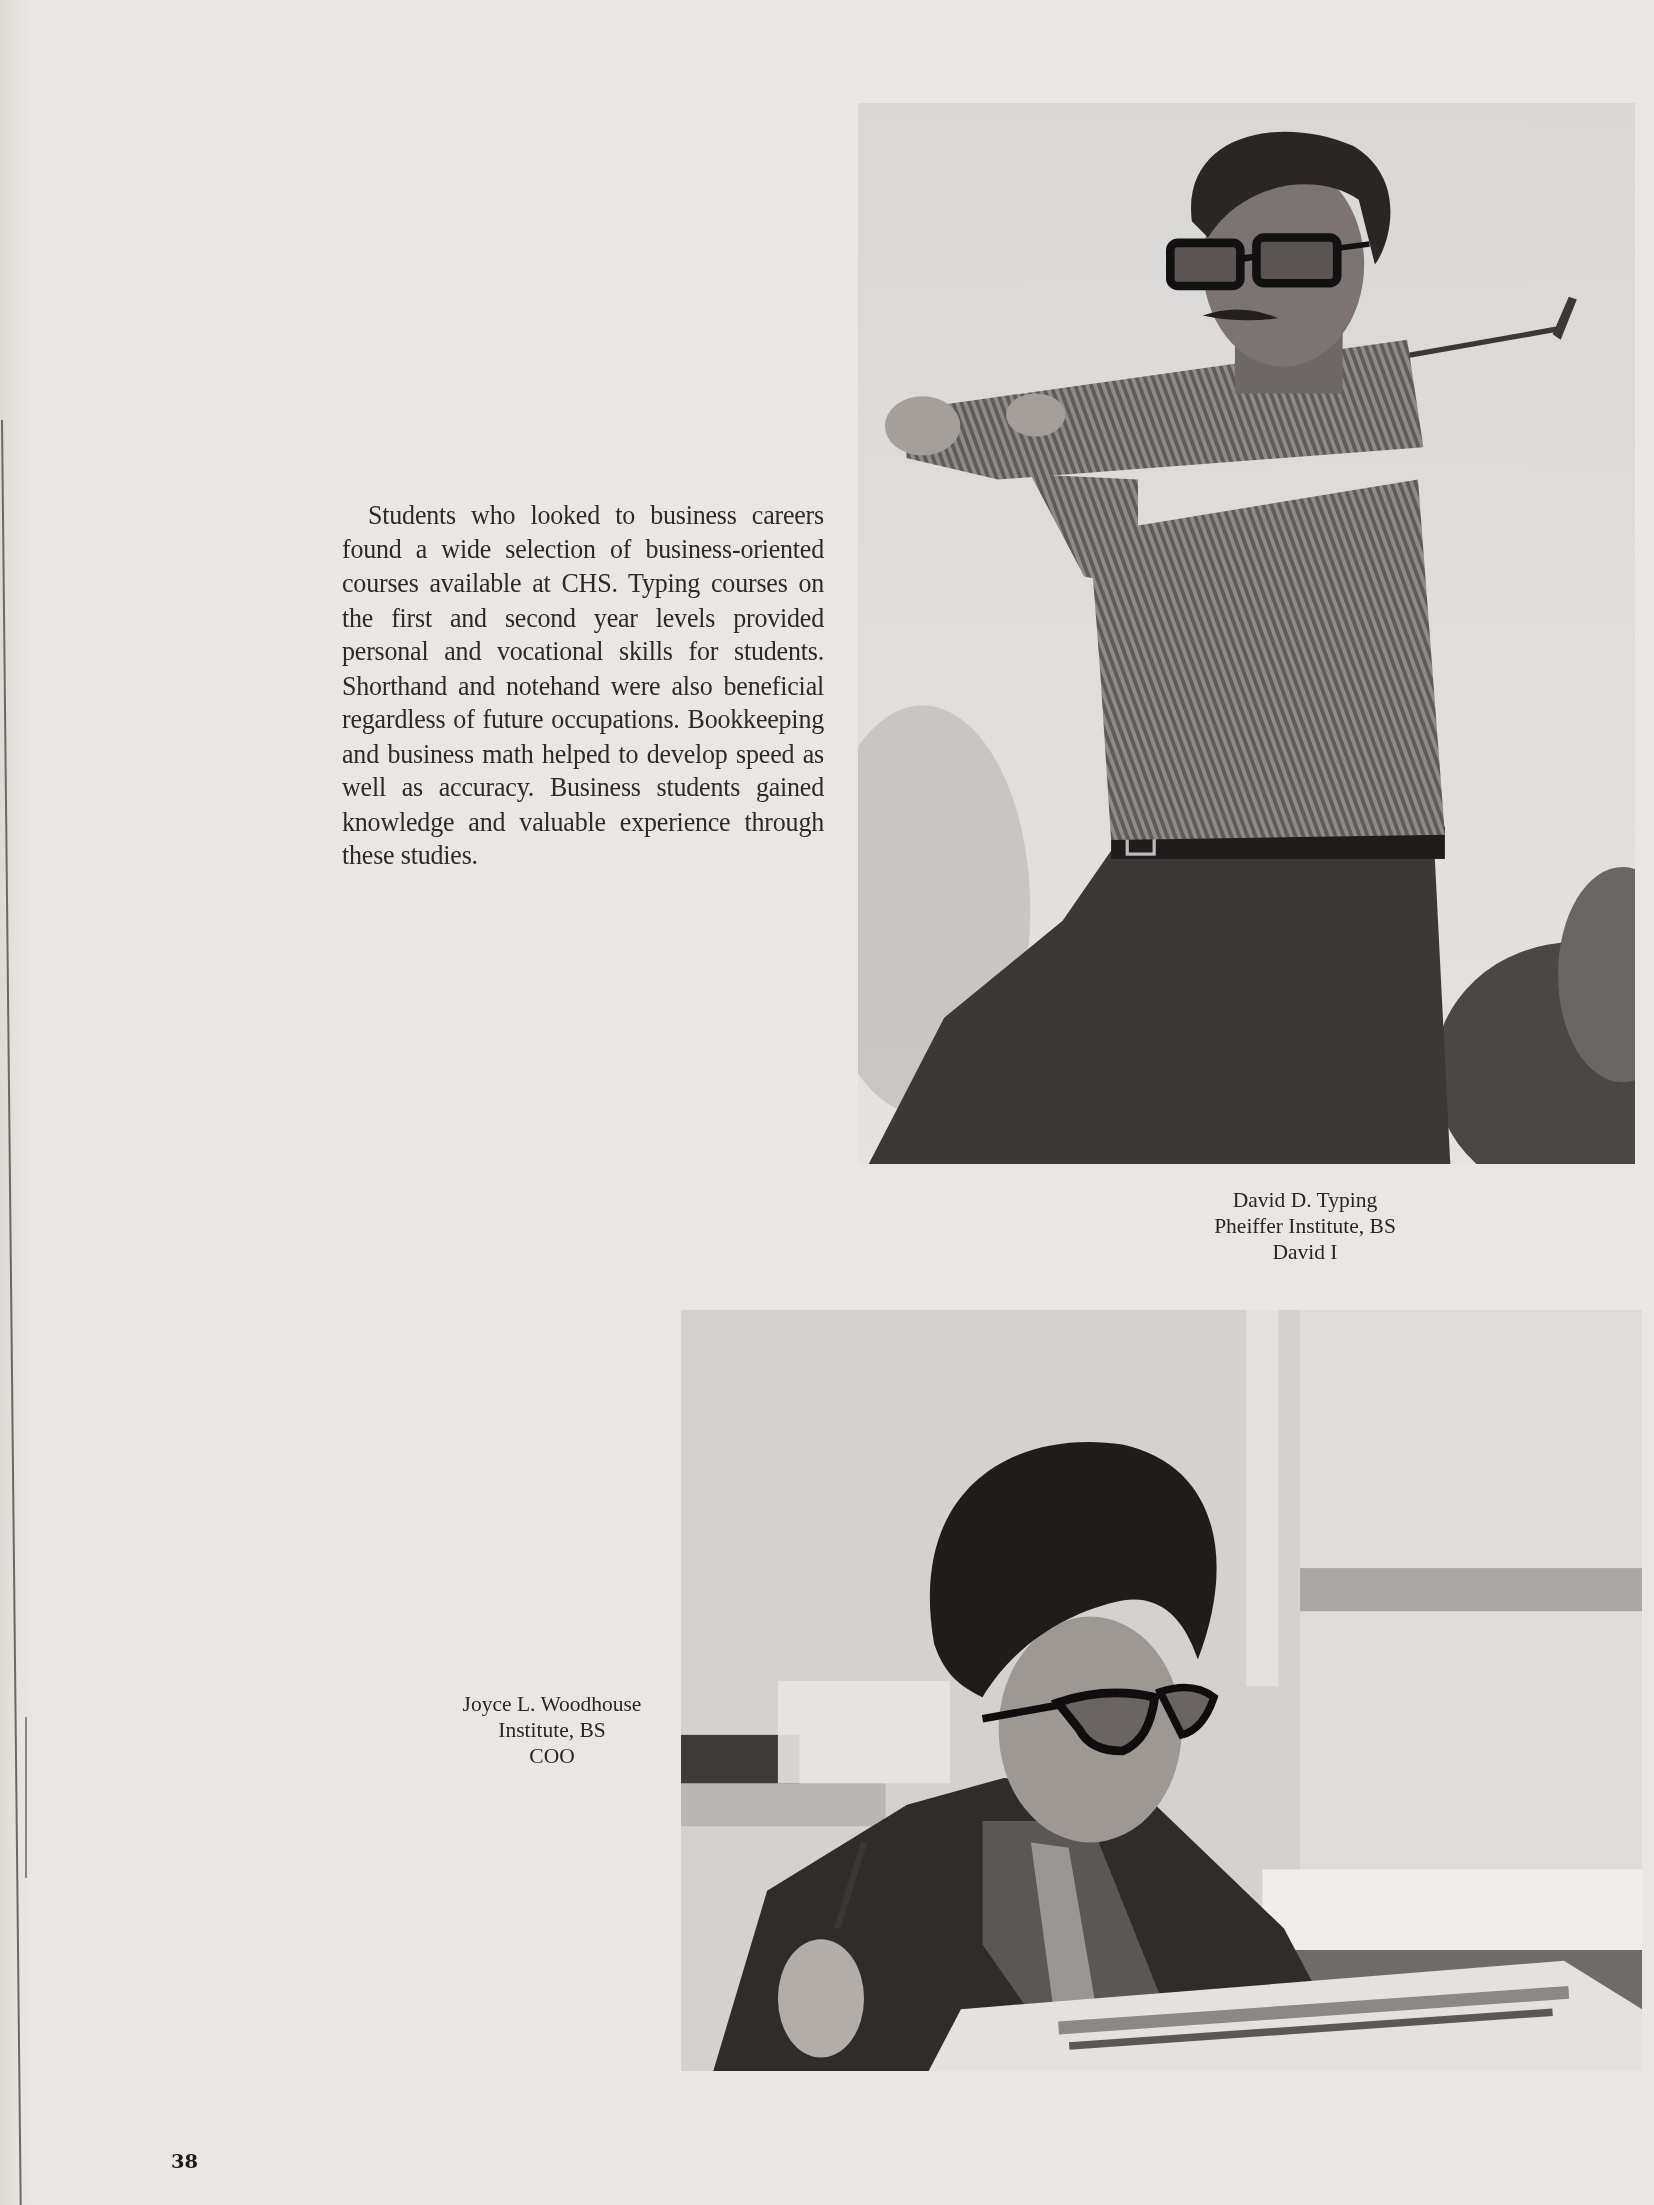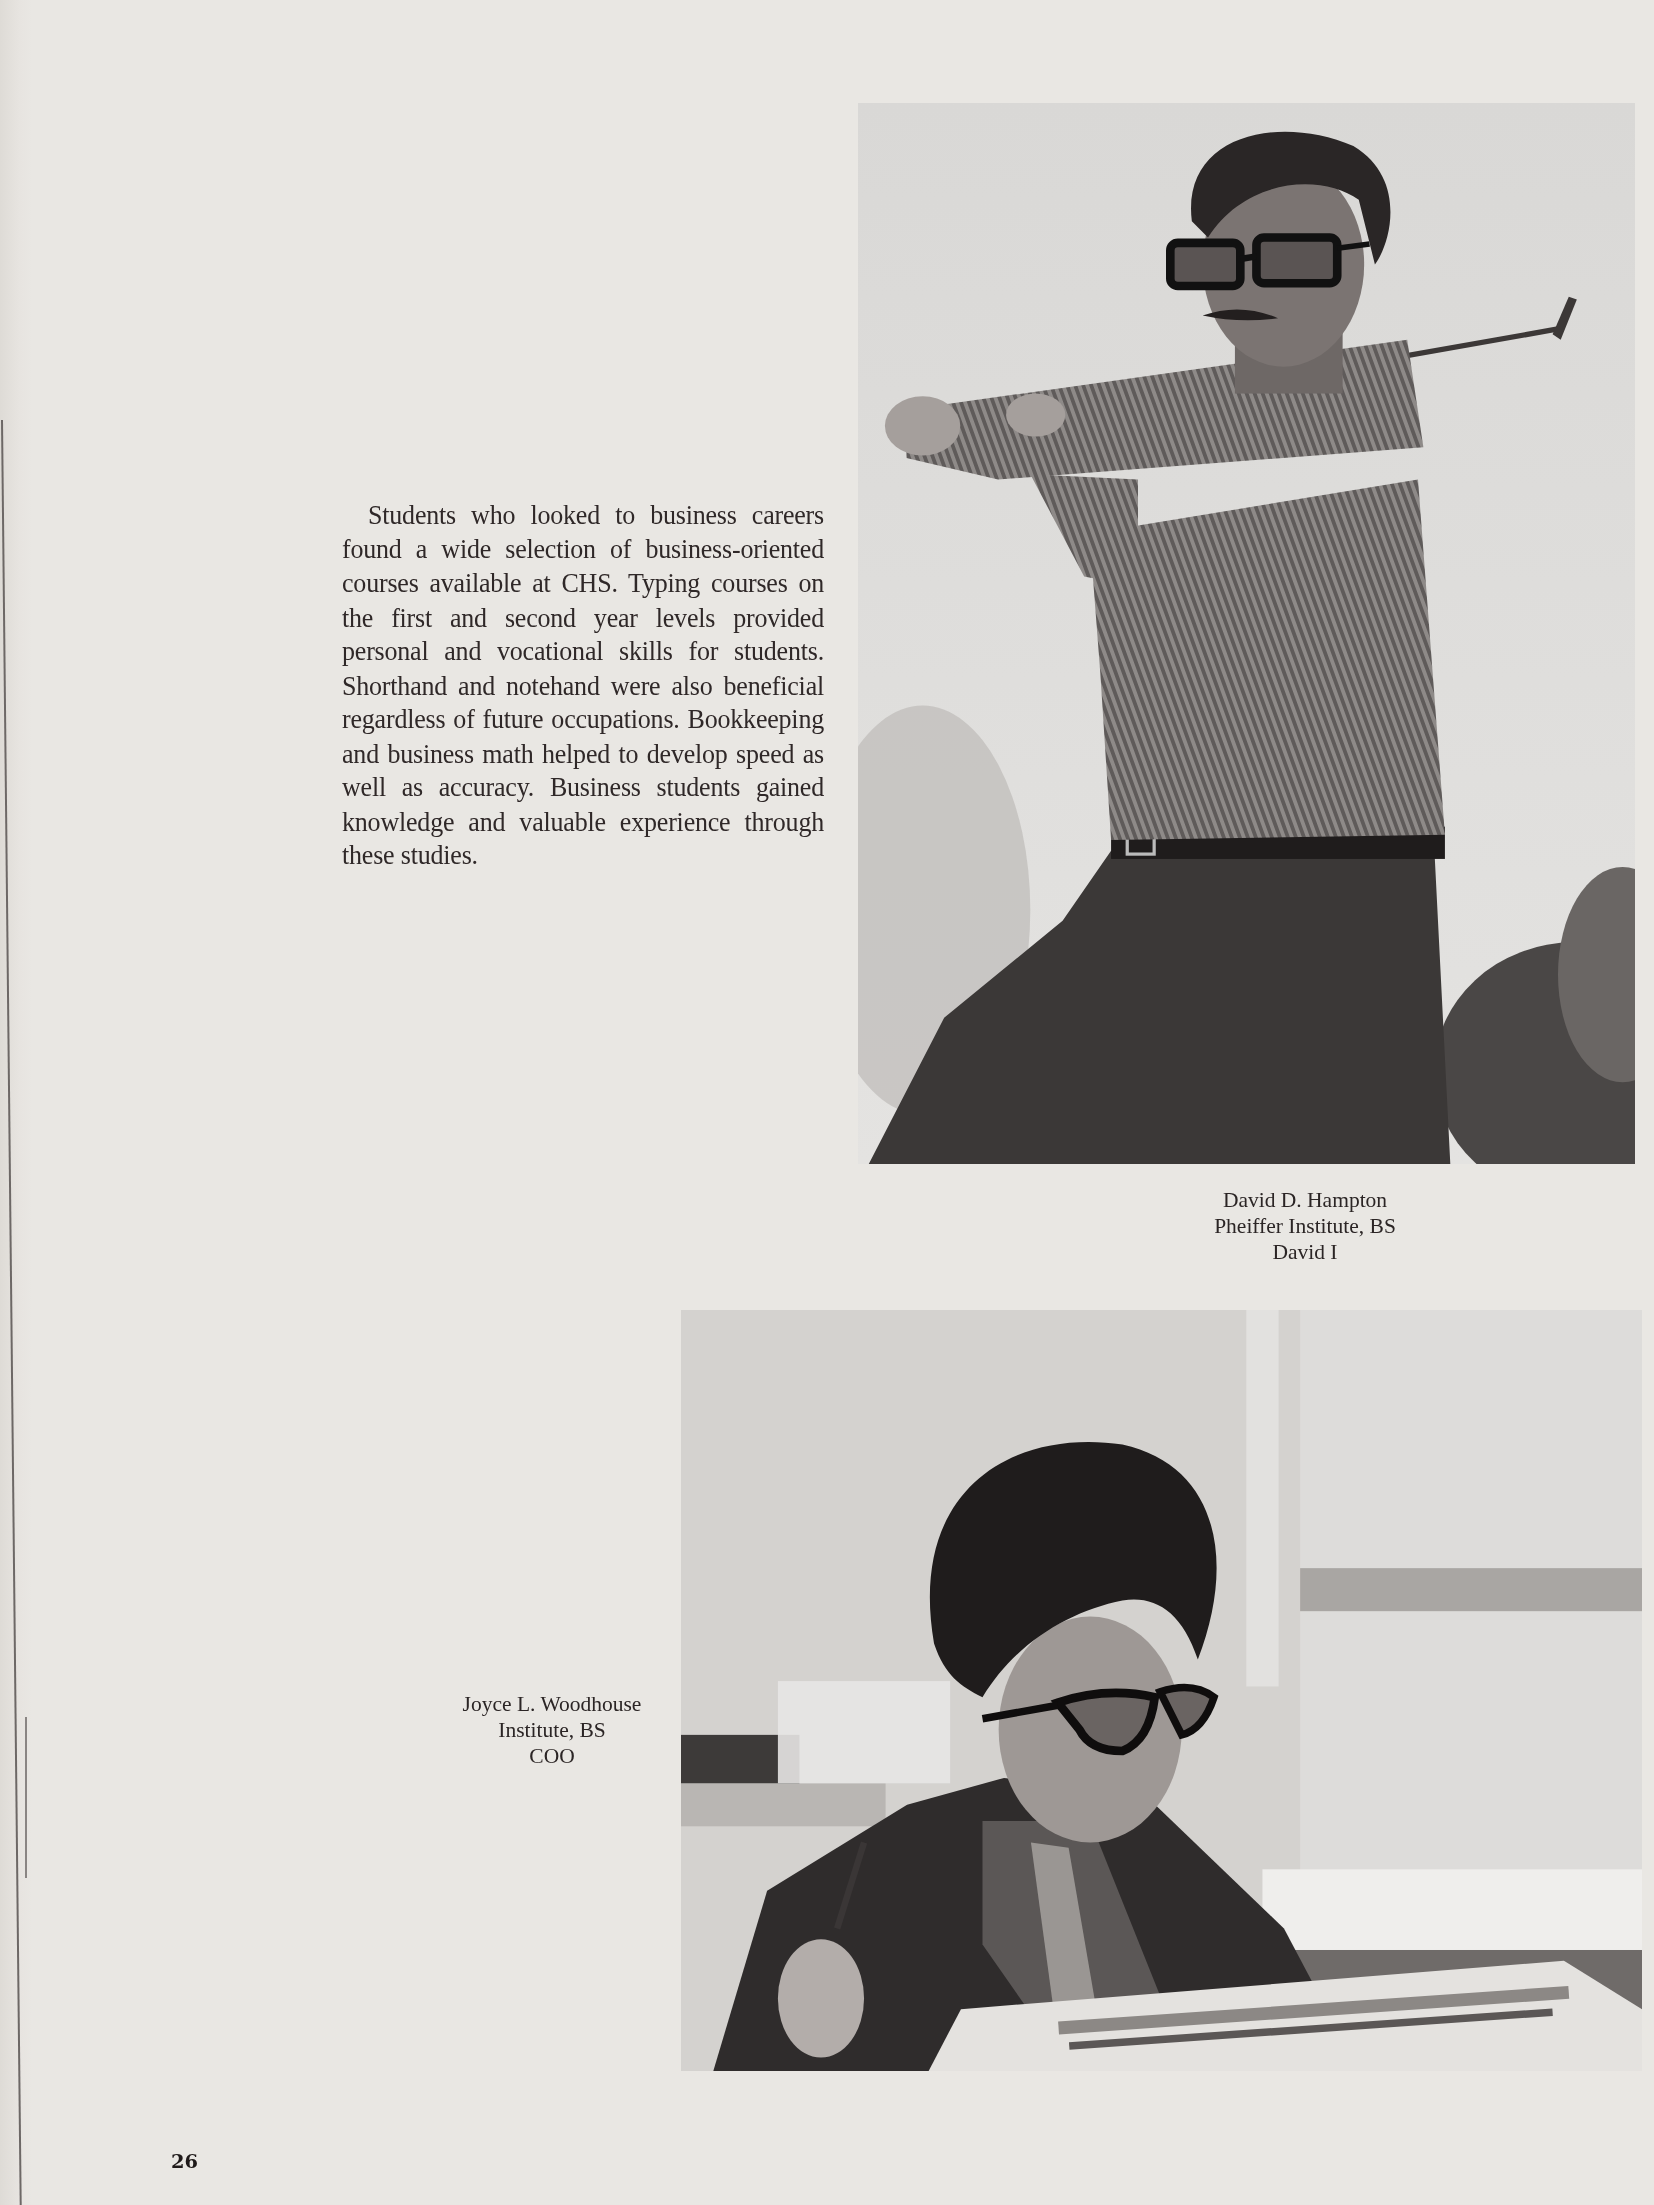--- a/index.html
+++ b/index.html
@@ -103,21 +103,21 @@
     <rect x="580" y="260" width="130" height="80" rx="14" fill="#5a5453" stroke="#111" stroke-width="16"></rect>
     <rect x="740" y="250" width="150" height="85" rx="14" fill="#5a5453" stroke="#111" stroke-width="16"></rect>
     <line x1="710" y1="290" x2="740" y2="285" stroke="#111" stroke-width="12"></line>
     <line x1="890" y1="270" x2="950" y2="262" stroke="#111" stroke-width="10"></line>
 
     <path d="M640 395 Q710 370 780 400 Q710 410 640 395 Z" fill="#231f1f"></path>
   </svg>
 </div>
 
 <div class="caption caption-1">
-  <div>David D. Hampton</div>
+  <div>David D. Typing</div>
   <div>Pheiffer Institute, BS</div>
   <div>David I</div>
 </div>
 
 <div class="photo photo-2">
   <svg viewBox="0 0 1785 1415" preserveAspectRatio="none">
     <rect width="1785" height="1415" fill="#d4d2cf"></rect>
 
     <rect x="1050" y="0" width="60" height="700" fill="#e2e1df"></rect>
     <rect x="1150" y="0" width="635" height="1060" fill="#dddcda"></rect>
@@ -150,14 +150,14 @@
     <rect x="720" y="1330" width="900" height="14" fill="#5b5756" transform="rotate(-4 1170 1337)"></rect>
   </svg>
 </div>
 
 <div class="caption caption-2">
   <div>Joyce L. Woodhouse</div>
   <div>Institute, BS</div>
   <div>COO</div>
 </div>
 
-<div class="page-number">26</div>
+<div class="page-number">38</div>
 
 
 </body></html>

